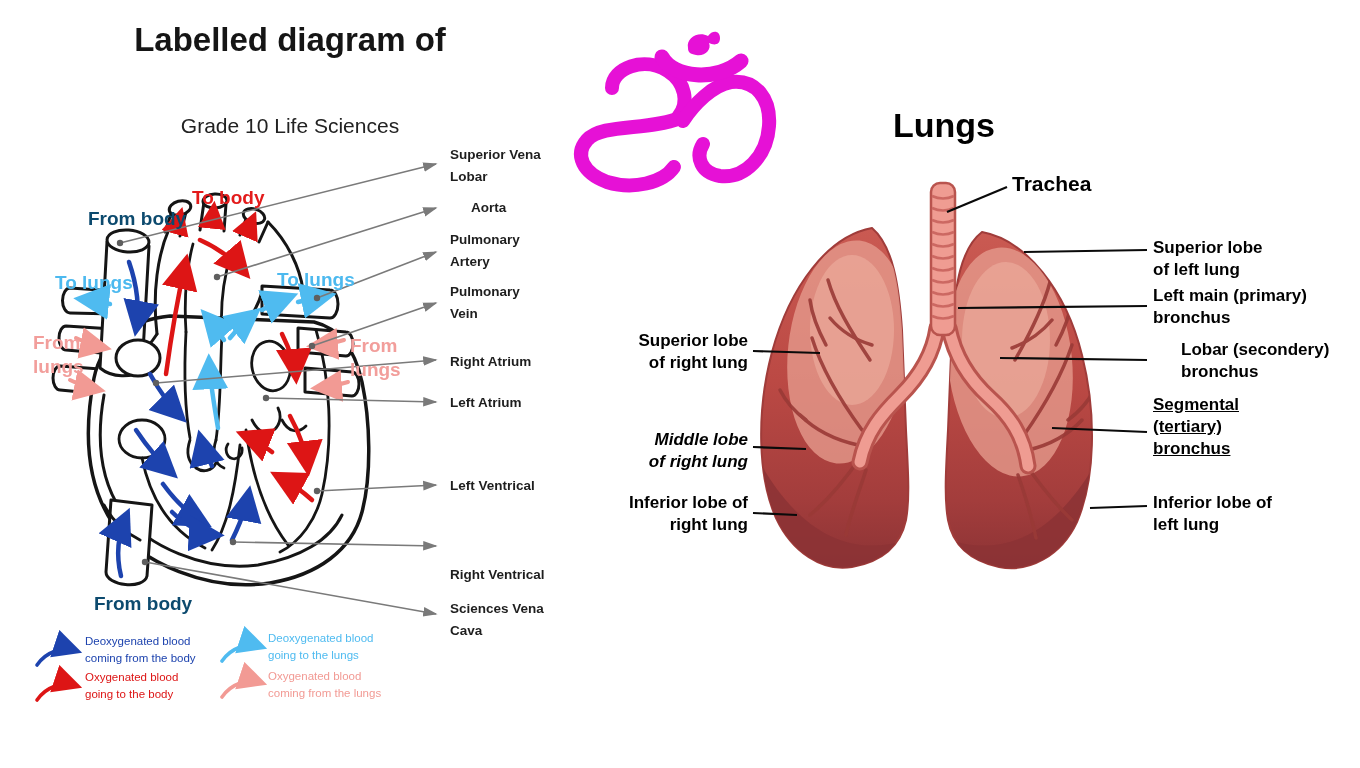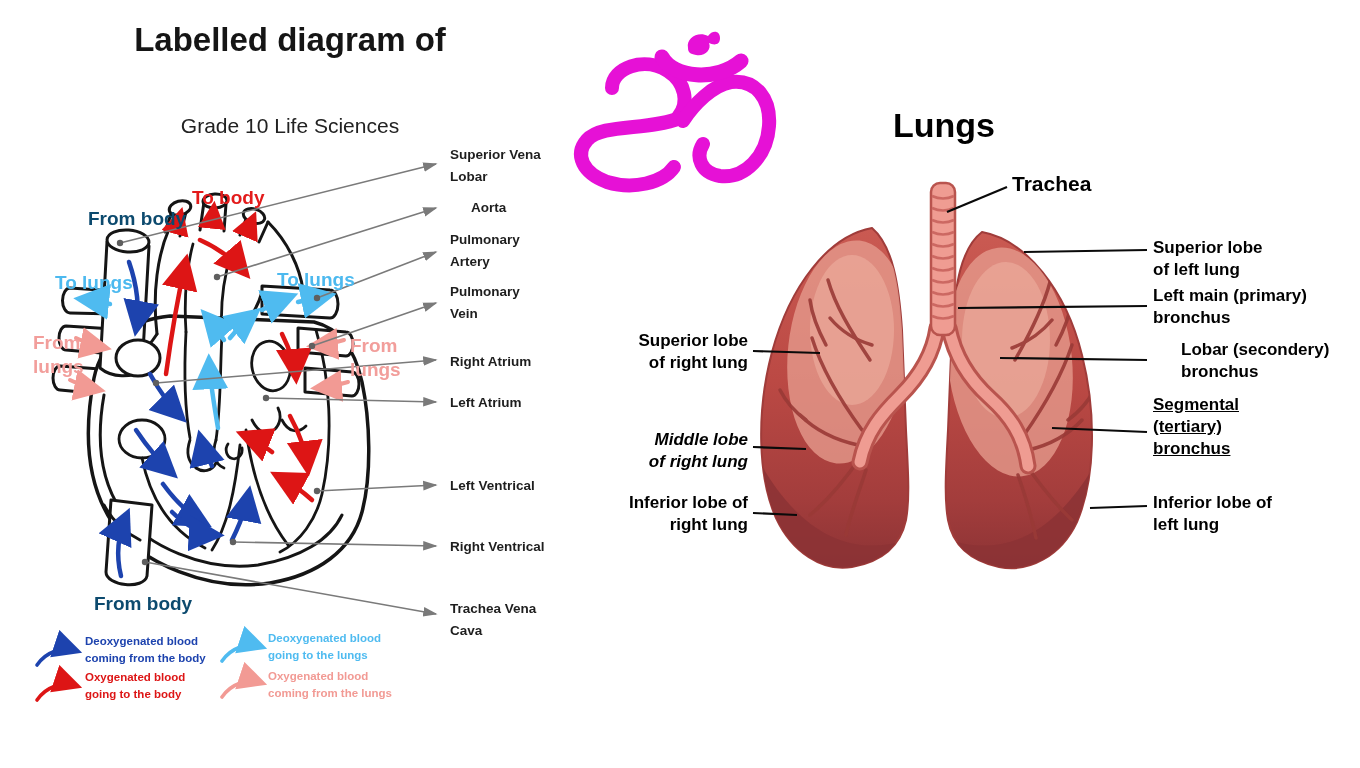--- a/index.html
+++ b/index.html
@@ -15,21 +15,21 @@
   .heart-sub   { left:70px; top:114px; width:440px; text-align:center;
                  font-weight:400; font-size:21px; color:#222; }
 
   .part-lbl { font-weight:bold; font-size:13.5px; line-height:1.6; color:#1e1e1e; }
   .flow-lbl { font-weight:bold; font-size:19px; line-height:1.25; }
   .c-dkblue { color:#0c4a6e; }
   .c-red    { color:#e31b1b; }
   .c-ltblue { color:#4cb9ef; }
   .c-pink   { color:#f29e9b; }
 
-  .legend-item { font-weight:bold; font-size:11.5px; line-height:1.45; }
+  .legend-item { font-weight:normal; font-size:11.5px; line-height:1.45; }
 
   .lungs-title { left:893px; top:106px; font-weight:bold; font-size:34px; color:#000; }
   .lung-lbl { font-weight:bold; font-size:17px; line-height:1.3; color:#000; }
   .lung-lbl.right-col { text-align:left; }
   .lung-lbl.left-col  { text-align:right; }
   .trachea-lbl { left:1012px; top:172px; font-weight:bold; font-size:21px; color:#000; }
 </style>
 </head>
 <body>
 
@@ -300,22 +300,22 @@
   <div class="abs part-lbl pre" style="left:450px; top:144px;">Superior Vena
 Lobar</div>
   <div class="abs part-lbl" style="left:450px; top:197px;margin-left:21px;">Aorta</div>
   <div class="abs part-lbl pre" style="left:450px; top:229px;">Pulmonary
 Artery</div>
   <div class="abs part-lbl pre" style="left:450px; top:281px;">Pulmonary
 Vein</div>
   <div class="abs part-lbl" style="left:450px; top:351px;">Right Atrium</div>
   <div class="abs part-lbl" style="left:450px; top:392px;">Left Atrium</div>
   <div class="abs part-lbl" style="left:450px; top:475px;">Left Ventrical</div>
-  <div class="abs part-lbl" style="left:450px; top:536px;">Right Ventrical</div>
-  <div class="abs part-lbl pre" style="left:450px; top:598px;">Trachea Vena
+  <div class="abs part-lbl" style="left:450px; top:564px;">Right Ventrical</div>
+  <div class="abs part-lbl pre" style="left:450px; top:598px;">Sciences Vena
 Cava</div>
 
   <div class="abs legend-item pre" style="left: 85px; top: 633px; color: rgb(29, 67, 174);">Deoxygenated blood
 coming from the body</div>
   <div class="abs legend-item pre" style="left: 85px; top: 669px; color: rgb(221, 21, 21);">Oxygenated blood
 going to the body</div>
   <div class="abs legend-item pre" style="left: 268px; top: 630px; color: rgb(79, 187, 240);">Deoxygenated blood
 going to the lungs</div>
   <div class="abs legend-item pre" style="left: 268px; top: 668px; color: rgb(242, 154, 148);">Oxygenated blood
 coming from the lungs</div>

